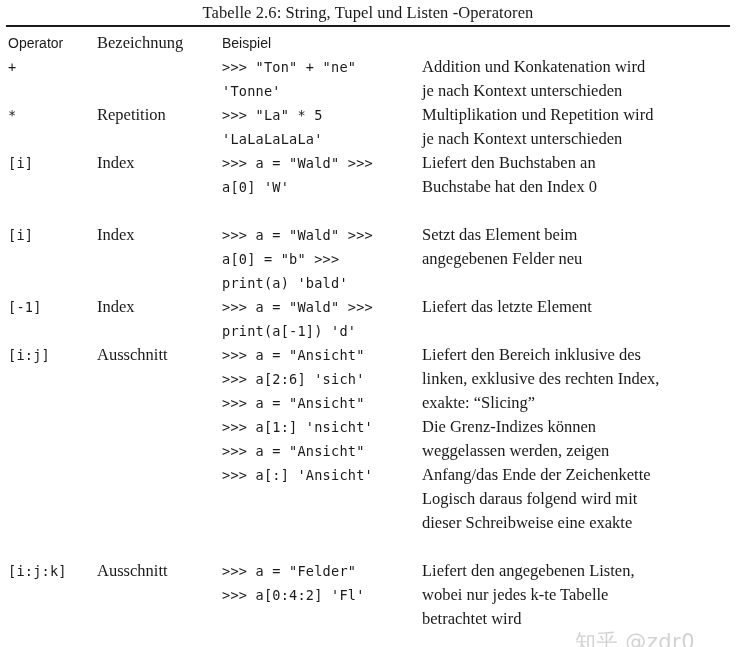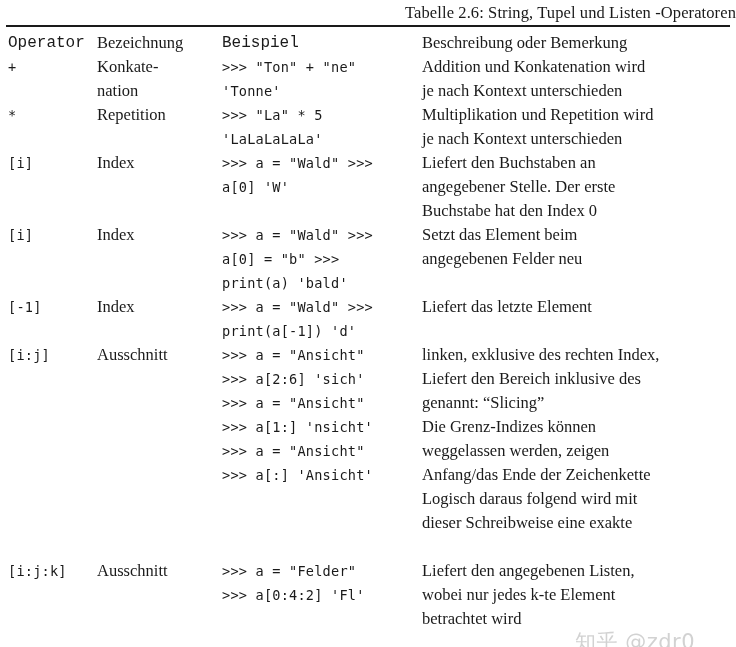--- a/index.html
+++ b/index.html
@@ -16,21 +16,21 @@
     color: #1a1a1a;
     -webkit-font-smoothing: antialiased;
   }
 
   
   #caption {
     position: absolute;
     top: 2px;
     left: 0;
     width: 736px;
-    text-align: right;
+    text-align: center;
     font-size: 16.5px;
     line-height: 21px;
     letter-spacing: 0.1px;
     white-space: nowrap;
   }
 
   
   #toprule {
     position: absolute;
     top: 25px;
@@ -80,22 +80,22 @@
     font-size: 13.6px;
     letter-spacing: 0.2px;
   }
 
   
   #header-row .line {
     font-size: 16.5px;
   }
   #header-row .c-ex .line,
   #header-row .c-op .line {
-    font-family: Liberation Mono, monospace;
-    font-size: 16px;
+    font-family: Liberation Sans, sans-serif;
+    font-size: 14px;
     letter-spacing: 0;
   }
 
   
   #watermark {
     position: absolute;
     left: 575px;
     top: 630px;
     font-family: "DejaVu Sans", sans-serif;
     font-size: 21px;
@@ -116,31 +116,24 @@
     <div class="row" id="header-row" style="height: 24px;">
       <div class="c-op">
         <div class="line">Operator</div>
       </div>
       <div class="c-name">
         <div class="line">Bezeichnung</div>
       </div>
       <div class="c-ex">
         <div class="line">Beispiel</div>
       </div>
-      <div class="c-desc">
-        <div class="line">Beschreibung oder Bemerkung</div>
-      </div>
     </div>
     <div class="row" style="height: 48px;">
       <div class="c-op mono">
         <div class="line">+</div>
-      </div>
-      <div class="c-name">
-        <div class="line">Konkate-</div>
-        <div class="line">nation</div>
       </div>
       <div class="c-ex">
         <div class="line">&gt;&gt;&gt; "Ton" + "ne"</div>
         <div class="line">'Tonne'</div>
       </div>
       <div class="c-desc">
         <div class="line">Addition und Konkatenation wird</div>
         <div class="line">je nach Kontext unterschieden</div>
       </div>
     </div>
@@ -166,21 +159,20 @@
       </div>
       <div class="c-name">
         <div class="line">Index</div>
       </div>
       <div class="c-ex">
         <div class="line">&gt;&gt;&gt; a = "Wald" &gt;&gt;&gt;</div>
         <div class="line">a[0] 'W'</div>
       </div>
       <div class="c-desc">
         <div class="line">Liefert den Buchstaben an</div>
-        <div class="line">angegebener Stelle. Der erste</div>
         <div class="line">Buchstabe hat den Index 0</div>
       </div>
     </div>
     <div class="row" style="height: 72px;">
       <div class="c-op mono">
         <div class="line">[i]</div>
       </div>
       <div class="c-name">
         <div class="line">Index</div>
       </div>
@@ -218,42 +210,42 @@
       </div>
       <div class="c-ex">
         <div class="line">&gt;&gt;&gt; a = "Ansicht"</div>
         <div class="line">&gt;&gt;&gt; a[2:6] 'sich'</div>
         <div class="line">&gt;&gt;&gt; a = "Ansicht"</div>
         <div class="line">&gt;&gt;&gt; a[1:] 'nsicht'</div>
         <div class="line">&gt;&gt;&gt; a = "Ansicht"</div>
         <div class="line">&gt;&gt;&gt; a[:] 'Ansicht'</div>
       </div>
       <div class="c-desc">
+        <div class="line">Liefert den Bereich inklusive des</div>
         <div class="line">linken, exklusive des rechten Index,</div>
-        <div class="line">Liefert den Bereich inklusive des</div>
-        <div class="line">genannt: “Slicing”</div>
+        <div class="line">exakte: “Slicing”</div>
         <div class="line">Die Grenz-Indizes können</div>
         <div class="line">weggelassen werden, zeigen</div>
         <div class="line">Anfang/das Ende der Zeichenkette</div>
         <div class="line">Logisch daraus folgend wird mit</div>
         <div class="line">dieser Schreibweise eine exakte</div>
       </div>
     </div>
     <div class="row" style="height: 72px; padding-left: 12px;">
       <div class="c-op mono">
         <div class="line">[i:j:k]</div>
       </div>
       <div class="c-name">
         <div class="line">Ausschnitt</div>
       </div>
       <div class="c-ex">
         <div class="line">&gt;&gt;&gt; a = "Felder"</div>
         <div class="line">&gt;&gt;&gt; a[0:4:2] 'Fl'</div>
       </div>
       <div class="c-desc">
         <div class="line">Liefert den angegebenen Listen,</div>
-        <div class="line">wobei nur jedes k-te Element</div>
+        <div class="line">wobei nur jedes k-te Tabelle</div>
         <div class="line">betrachtet wird</div>
       </div>
     </div>
   </div>
 
 <div id="watermark">知乎 @zdr0</div>
 
 </body></html>

